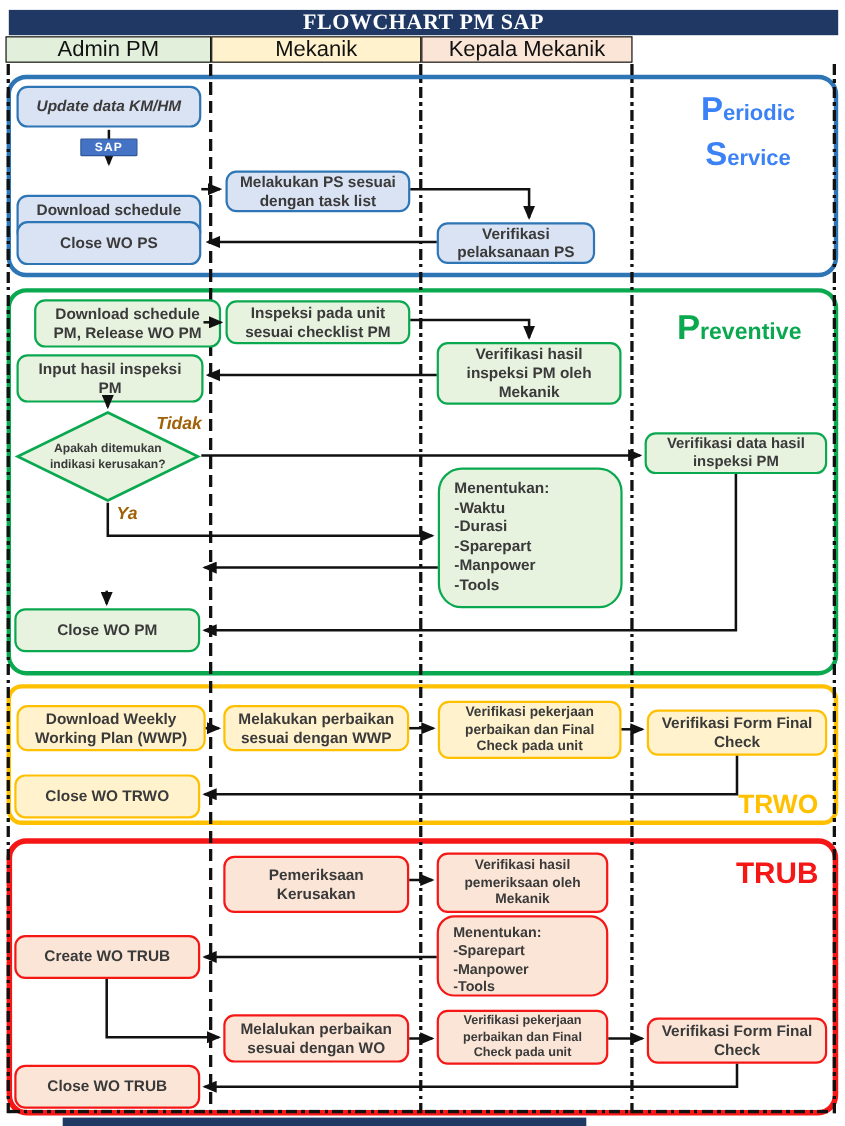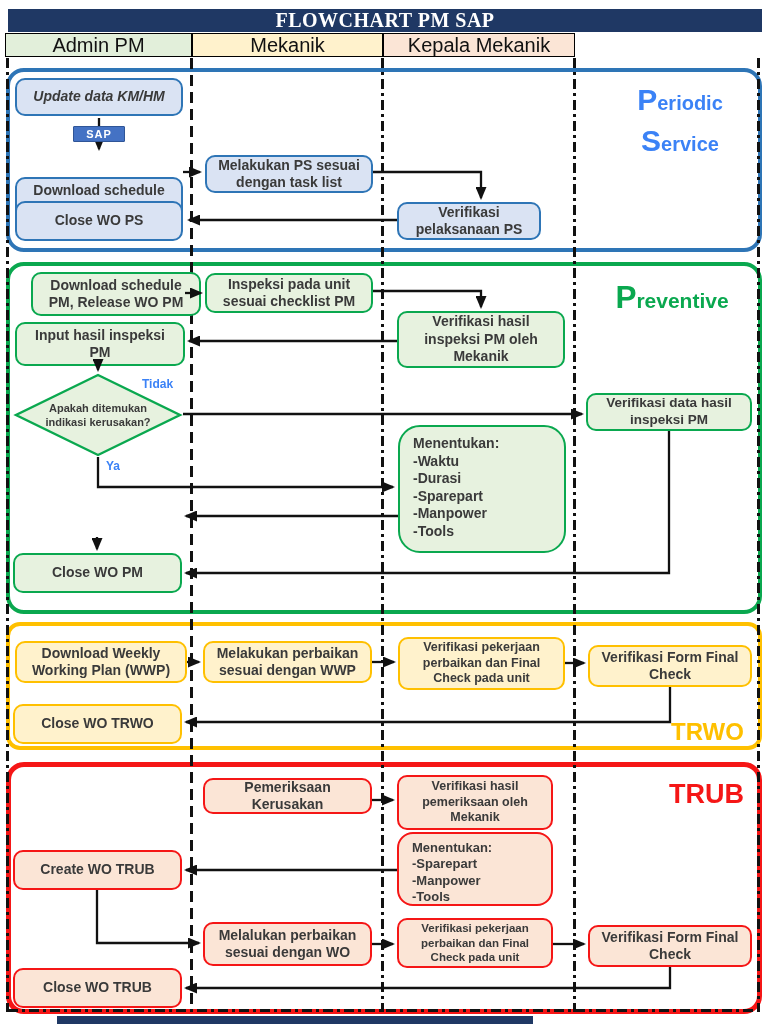--- a/index.html
+++ b/index.html
@@ -28,21 +28,21 @@
   .yellow{background:#FFF2CC;border:2.2px solid #FFC000;}
   .red{background:#FBE5D6;border:2.2px solid #F51616;}
   .list{align-items:flex-start;justify-content:flex-start;flex-direction:column;text-align:left;padding:8px 6px 6px 13px;}
   .small{font-size:12.5px;}
   .seclabel{font-weight:bold;text-align:center;z-index:4;line-height:1.35;}
   .seclabel .line::first-letter{font-size:1.5em;}
   .badge{background:#4472C4;border:1.5px solid #2F5597;color:#fff;font-weight:bold;font-size:11px;
          letter-spacing:1px;display:flex;align-items:center;justify-content:center;z-index:6;border-radius:1px;}
   .dec-text{position:absolute;inset:0;display:flex;align-items:center;justify-content:center;
             font-size:11px;font-weight:600;color:#3a3a3a;text-align:center;padding:0 22px;line-height:1.3;}
-  .flag{font-weight:bold;color:#3b82f6;font-size:12px;z-index:4;}
+  .flag{font-weight:bold;color:#a16207;font-size:16px;z-index:4;font-style:italic;}
   svg.conn{position:absolute;left:0;top:0;z-index:5;pointer-events:none;}
   .footerbar{background:#1F3864;z-index:7;}
 </style>
 </head>
 <body>
 
 <div class="stage">
 
   <div class="abs titlebar" style="left:8px;top:9px;width:754px;height:23px;">FLOWCHART PM SAP</div>
   <div class="abs colhead" style="left:5px;top:33px;width:187px;height:24px;background:#E2EFDA;">Admin PM</div>
@@ -102,21 +102,21 @@
     <div class="line">Preventive</div>
   </div>
 
   <div class="abs node yellow" style="left:203px;top:641px;width:169px;height:42px;">Melakukan perbaikan sesuai dengan WWP</div>
   <div class="abs node yellow" style="left:15px;top:641px;width:172px;height:42px;">Download Weekly Working Plan (WWP)</div>
   <div class="abs node yellow small" style="left:398px;top:637px;width:167px;height:53px;">Verifikasi pekerjaan perbaikan dan Final Check pada unit</div>
   <div class="abs node yellow" style="left:588px;top:645px;width:164px;height:42px;">Verifikasi Form Final Check</div>
   <div class="abs node yellow" style="left:13px;top:704px;width:169px;height:40px;">Close WO TRWO</div>
   <div class="abs seclabel" style="left:660px;top:716px;width:95px;font-size:24px;color:#FFC000;">TRWO</div>
 
-  <div class="abs node red" style="left:203px;top:778px;width:169px;height:36px;">Pemeriksaan Kerusakan</div>
+  <div class="abs node red" style="left:203px;top:778px;width:169px;height:52px;">Pemeriksaan Kerusakan</div>
   <div class="abs node red small" style="left:397px;top:775px;width:156px;height:55px;">Verifikasi hasil pemeriksaan oleh Mekanik</div>
   <div class="abs node red list" style="left:397px;top:832px;width:156px;height:74px;border-radius:16px;font-size:13px;padding-top:6px;">
     <div>Menentukan:</div>
     <div>-Sparepart</div>
     <div>-Manpower</div>
     <div>-Tools</div>
   </div>
   <div class="abs node red" style="left:13px;top:850px;width:169px;height:40px;">Create WO TRUB</div>
   <div class="abs node red" style="left:203px;top:922px;width:169px;height:44px;">Melalukan perbaikan sesuai dengan WO</div>
   <div class="abs node red small" style="left:397px;top:918px;width:156px;height:50px;font-size:11.5px;">Verifikasi pekerjaan perbaikan dan Final Check pada unit</div>

